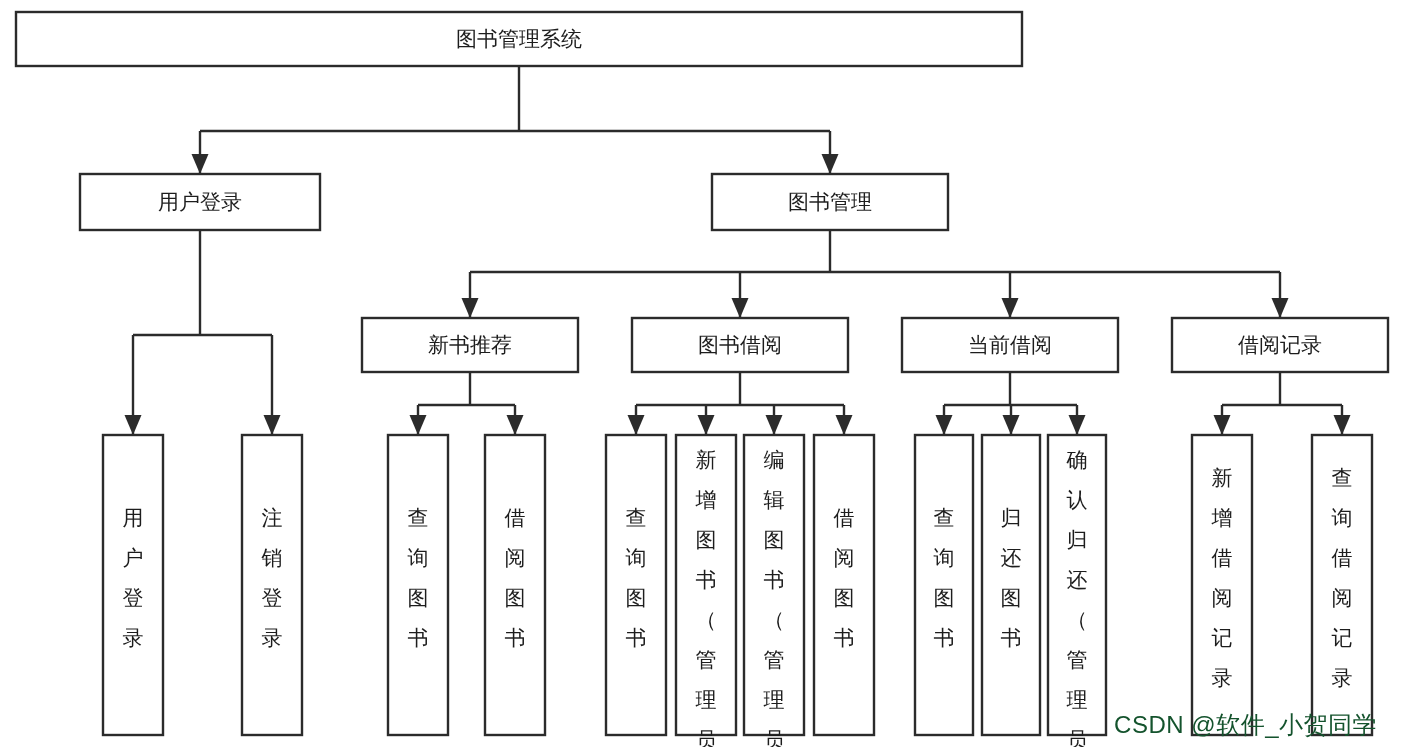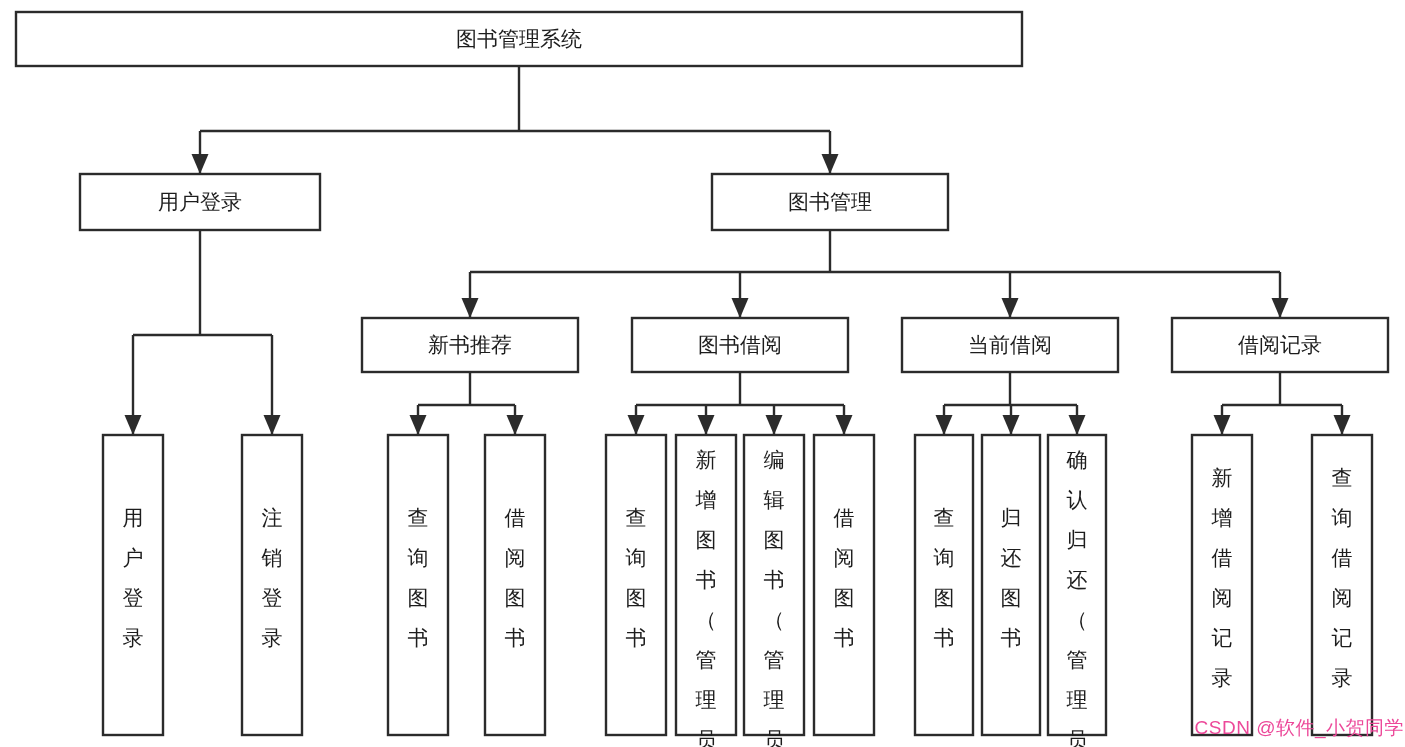--- a/index.html
+++ b/index.html
@@ -49,25 +49,25 @@
     dominant-baseline: middle;
   }
   .node-label-v {
     font-family: "Liberation Sans", "DejaVu Sans", sans-serif;
     font-size: 21px;
     fill: #1d1d1d;
     text-anchor: middle;
   }
   .watermark-text {
     position: absolute;
-    right: 1px;
+    right: 28px;
     bottom: 6px;
     font-family: "Liberation Sans", "DejaVu Sans", sans-serif;
-    font-size: 19px;
-    color: #ec4899;
+    font-size: 24px;
+    color: #14532d;
     letter-spacing: 0.5px;
     white-space: nowrap;
     user-select: none;
   }
 </style>
 </head>
 <body>
 
 <div id="diagram-root">
   <svg id="tree" viewBox="0 0 1405 747">

